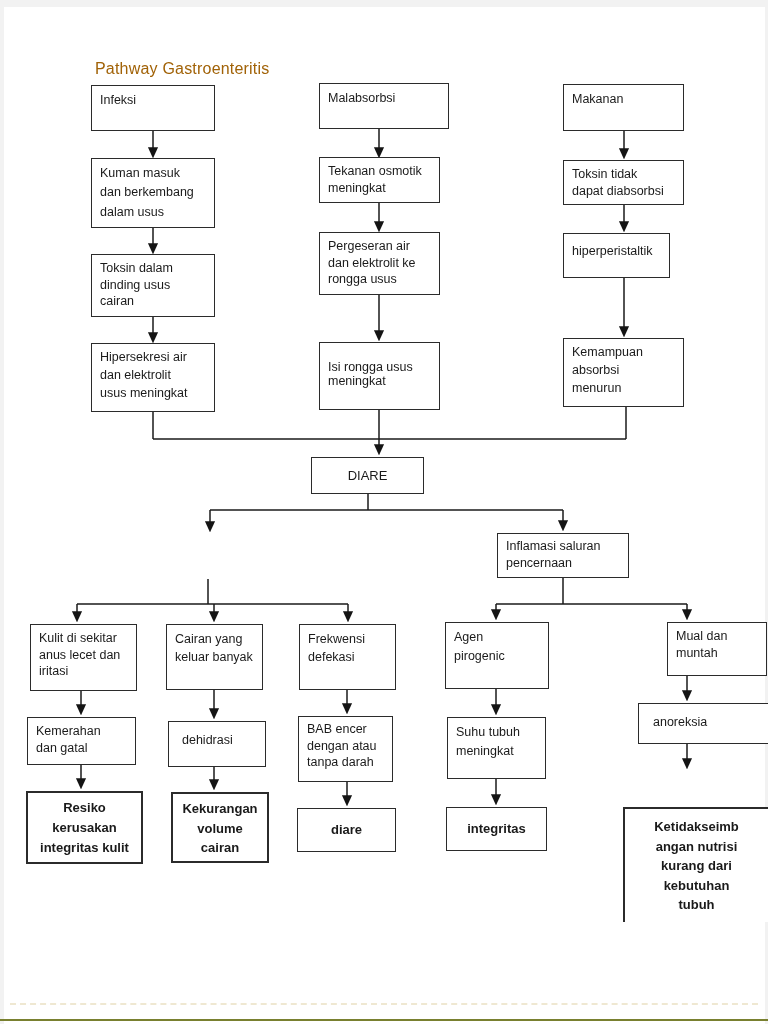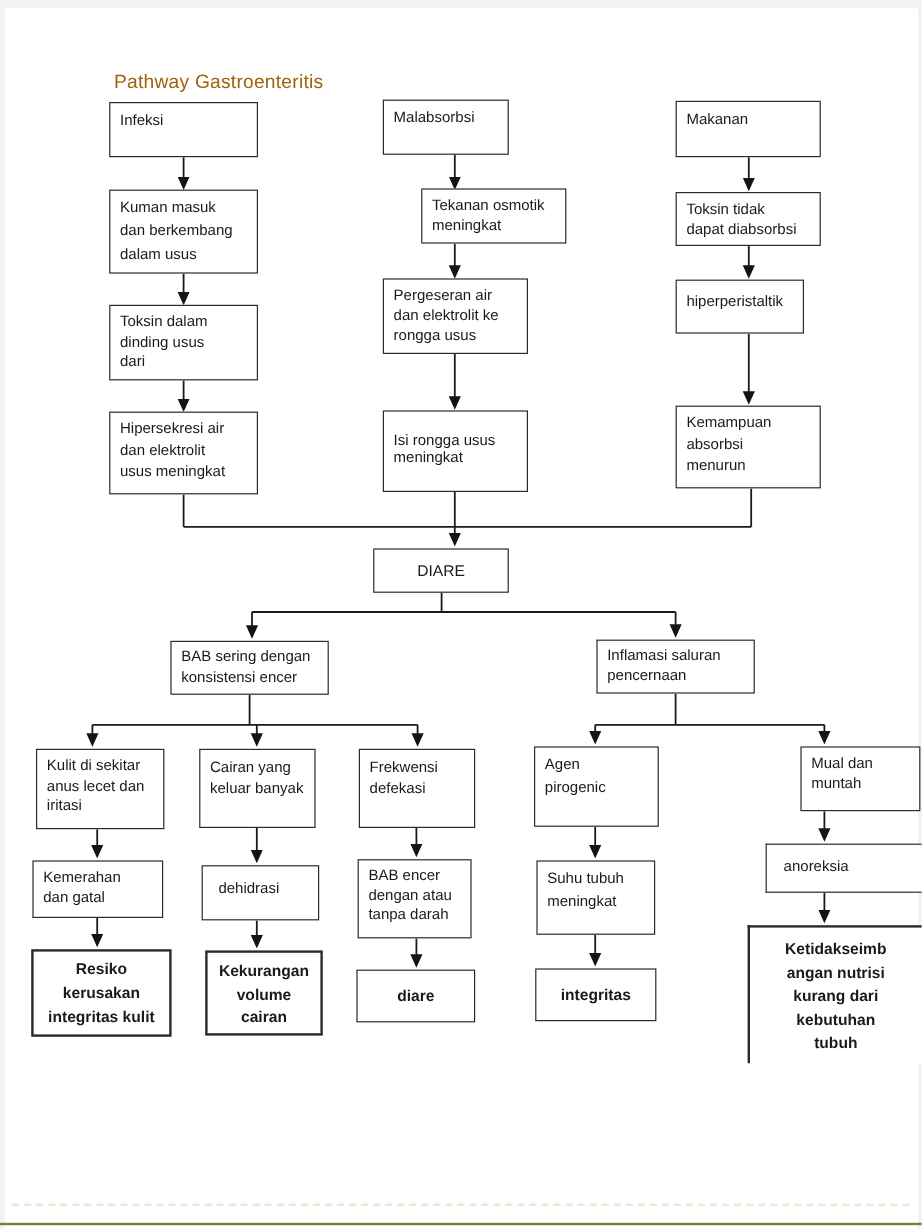--- a/index.html
+++ b/index.html
@@ -25,21 +25,21 @@
     color:#1a1a1a;font-size:12.5px;line-height:1.5;
     padding:5px 8px;white-space:pre-line;
   }
   .tight{line-height:1.32;}
   .vtight{line-height:1.15;}
   .center{text-align:center;display:flex;align-items:center;justify-content:center;padding:2px 4px;}
   .centertop{text-align:center;}
   .bold{font-weight:bold;font-size:13px;}
   .thick{border-width:2px;}
   .open-right{border-right:none;}
-  .open-right-bottom{border-right:none;border-bottom:none;}
+  .open-right-bottom{border-right:none;border-bottom:none;margin-top:36px;}
   .dashed-sep{
     position:absolute;left:10px;top:1003px;width:748px;height:0;
     border-top:2px dashed #efe8d2;
   }
   .bottom-bar{
     position:absolute;left:0;top:1019px;width:768px;height:2px;
     background:#79802f;
   }
 </style>
 </head>
@@ -107,46 +107,44 @@
   </svg>
 
   <div class="title">Pathway Gastroenteritis</div>
 
   <div class="node" style="left:91px;top:85px;width:124px;height:46px;">Infeksi</div>
   <div class="node" style="left:91px;top:158px;width:124px;height:70px;line-height:1.55;">Kuman masuk
 dan berkembang
 dalam usus</div>
   <div class="node tight" style="left:91px;top:254px;width:124px;height:63px;">Toksin dalam
 dinding usus
-dari</div>
+cairan</div>
   <div class="node" style="left:91px;top:343px;width:124px;height:69px;line-height:1.42;">Hipersekresi air
 dan elektrolit
 usus meningkat</div>
 
-  <div class="node" style="left:319px;top:83px;width:105px;height:46px;">Malabsorbsi</div>
-  <div class="node tight" style="left:319px;top:157px;width:121px;height:46px;margin-left:32px;">Tekanan osmotik
+  <div class="node" style="left:319px;top:83px;width:130px;height:46px;">Malabsorbsi</div>
+  <div class="node tight" style="left:319px;top:157px;width:121px;height:46px;">Tekanan osmotik
 meningkat</div>
   <div class="node tight" style="left:319px;top:232px;width:121px;height:63px;">Pergeseran air
 dan elektrolit ke
 rongga usus</div>
   <div class="node vtight" style="left:319px;top:342px;width:121px;height:68px;padding-top:17px;">Isi rongga usus
 meningkat</div>
 
   <div class="node" style="left:563px;top:84px;width:121px;height:47px;">Makanan</div>
   <div class="node tight" style="left:563px;top:160px;width:121px;height:45px;">Toksin tidak
 dapat diabsorbsi</div>
   <div class="node" style="left:563px;top:233px;width:107px;height:45px;padding-top:8px;">hiperperistaltik</div>
   <div class="node" style="left:563px;top:338px;width:121px;height:69px;line-height:1.42;">Kemampuan
 absorbsi
 menurun</div>
 
   <div class="node center" style="left:311px;top:457px;width:113px;height:37px;font-size:13px;">DIARE</div>
 
-  <div class="node tight" style="left:142px;top:534px;width:132px;height:45px;padding-top:4px;">BAB sering dengan
-konsistensi encer</div>
   <div class="node tight" style="left:497px;top:533px;width:132px;height:45px;padding-top:4px;">Inflamasi saluran
 pencernaan</div>
 
   <div class="node tight" style="left:30px;top:624px;width:107px;height:67px;">Kulit di sekitar
 anus lecet dan
 iritasi</div>
   <div class="node" style="left:166px;top:624px;width:97px;height:66px;line-height:1.45;">Cairan yang
 keluar banyak</div>
   <div class="node" style="left:299px;top:624px;width:97px;height:66px;line-height:1.45;">Frekwensi
 defekasi</div>

